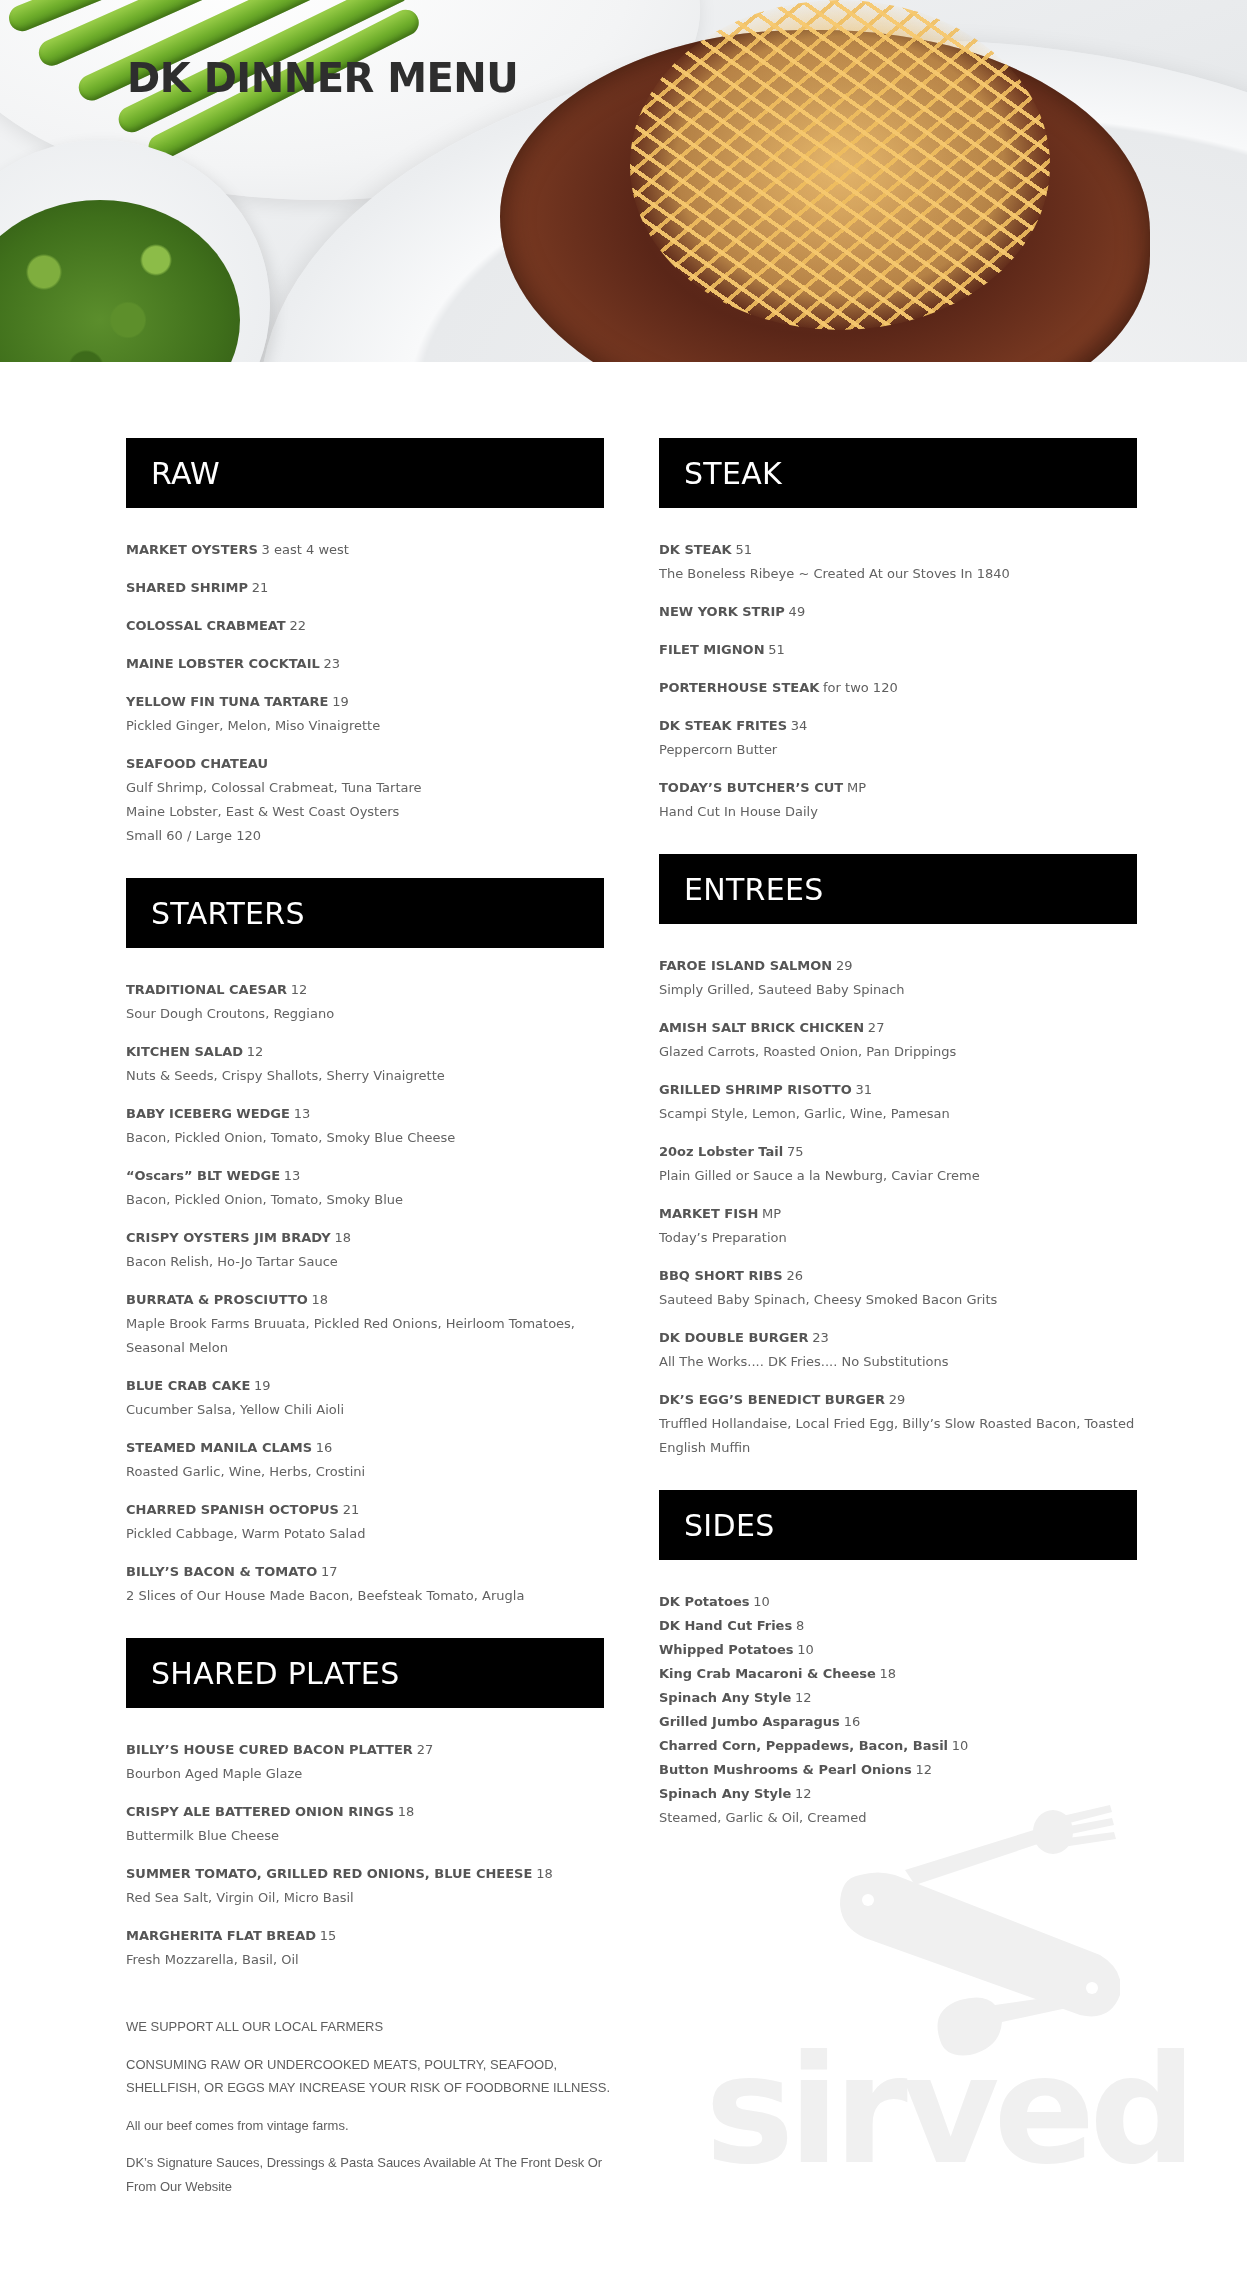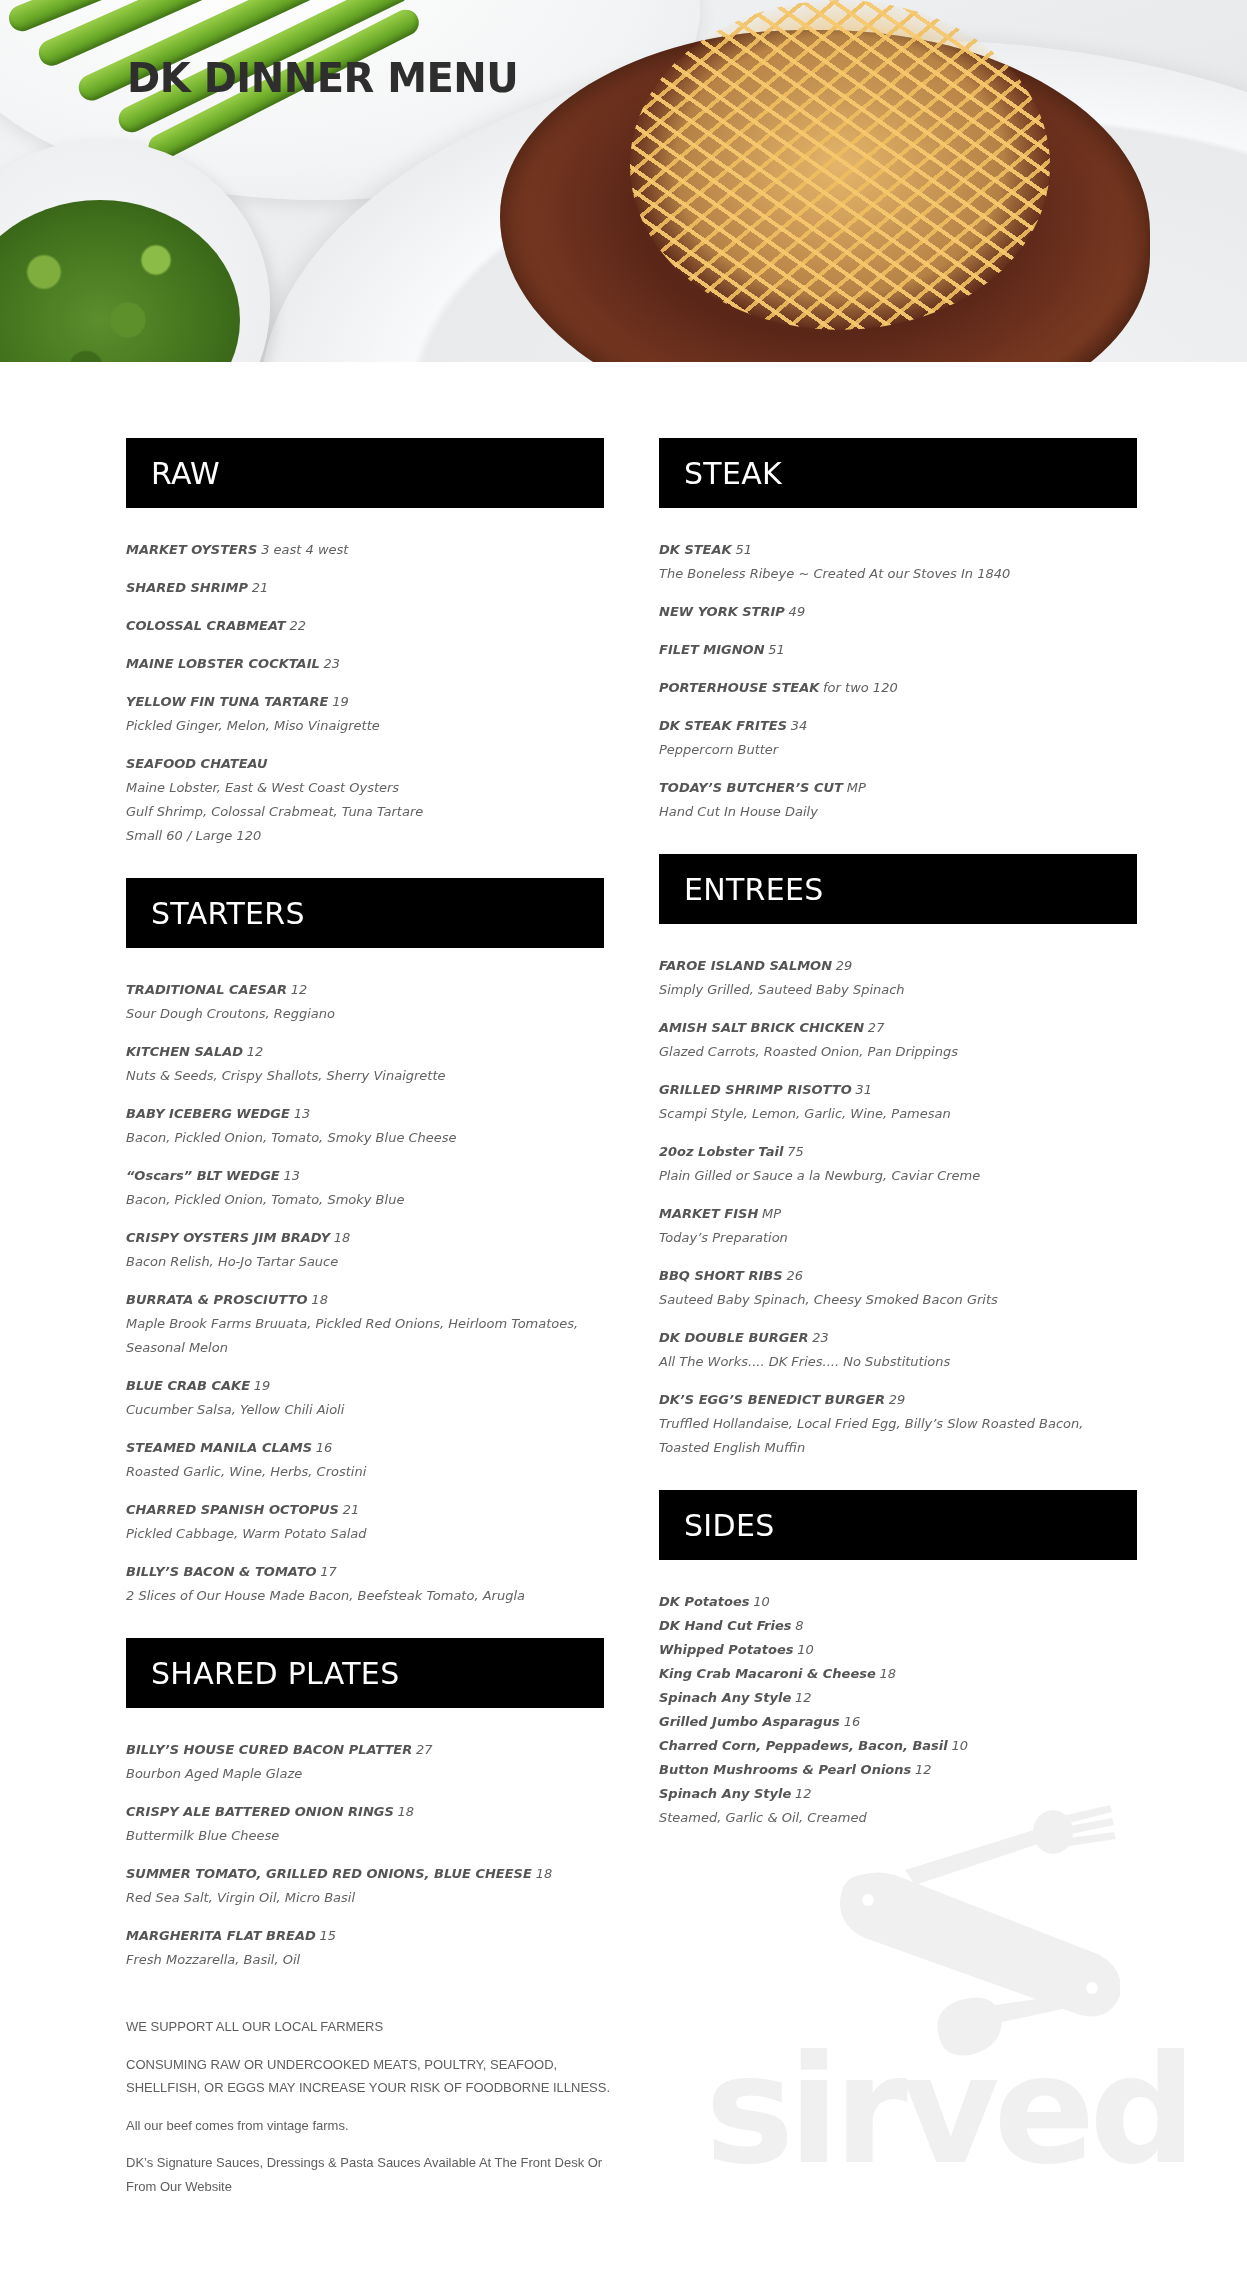--- a/index.html
+++ b/index.html
@@ -87,21 +87,21 @@
     padding-left: 25px;
     display: flex; align-items: center;
     margin-bottom: 30px;
   }
   .section-header .h-label {
     color: #ffffff;
     font-family: "DejaVu Sans", "Liberation Sans", sans-serif;
     font-size: 30px; font-weight: normal; letter-spacing: 0.3px;
   }
 
-  .items { margin-bottom: 30px; font-style: italic; }
+  .items { margin-bottom: 30px; }
   .item { margin-bottom: 14px; font-size: 13.5px; line-height: 24px; }
   .item .name {
     font-family: "DejaVu Sans", "Liberation Sans", sans-serif;
     font-weight: bold; color: #555555; font-size: 13px;
   }
   .item .price {
     font-family: "DejaVu Sans", "Liberation Sans", sans-serif;
     color: #5e5e5e; font-size: 13px;
   }
   .item .desc {
@@ -173,22 +173,22 @@
       <span class="name">MAINE LOBSTER COCKTAIL</span>
       <span class="price">23</span>
     </div>
     <div class="item">
       <span class="name">YELLOW FIN TUNA TARTARE</span>
       <span class="price">19</span>
       <span class="desc">Pickled Ginger, Melon, Miso Vinaigrette</span>
     </div>
     <div class="item">
       <span class="name">SEAFOOD CHATEAU</span>
+      <span class="desc">Gulf Shrimp, Colossal Crabmeat, Tuna Tartare</span>
       <span class="desc">Maine Lobster, East &amp; West Coast Oysters</span>
-      <span class="desc">Gulf Shrimp, Colossal Crabmeat, Tuna Tartare</span>
       <span class="desc">Small 60 / Large 120</span>
     </div>
   </div>
 
   <div class="section-header">
     <span class="h-label">STARTERS</span>
   </div>
   <div class="items">
     <div class="item">
       <span class="name">TRADITIONAL CAESAR</span>

